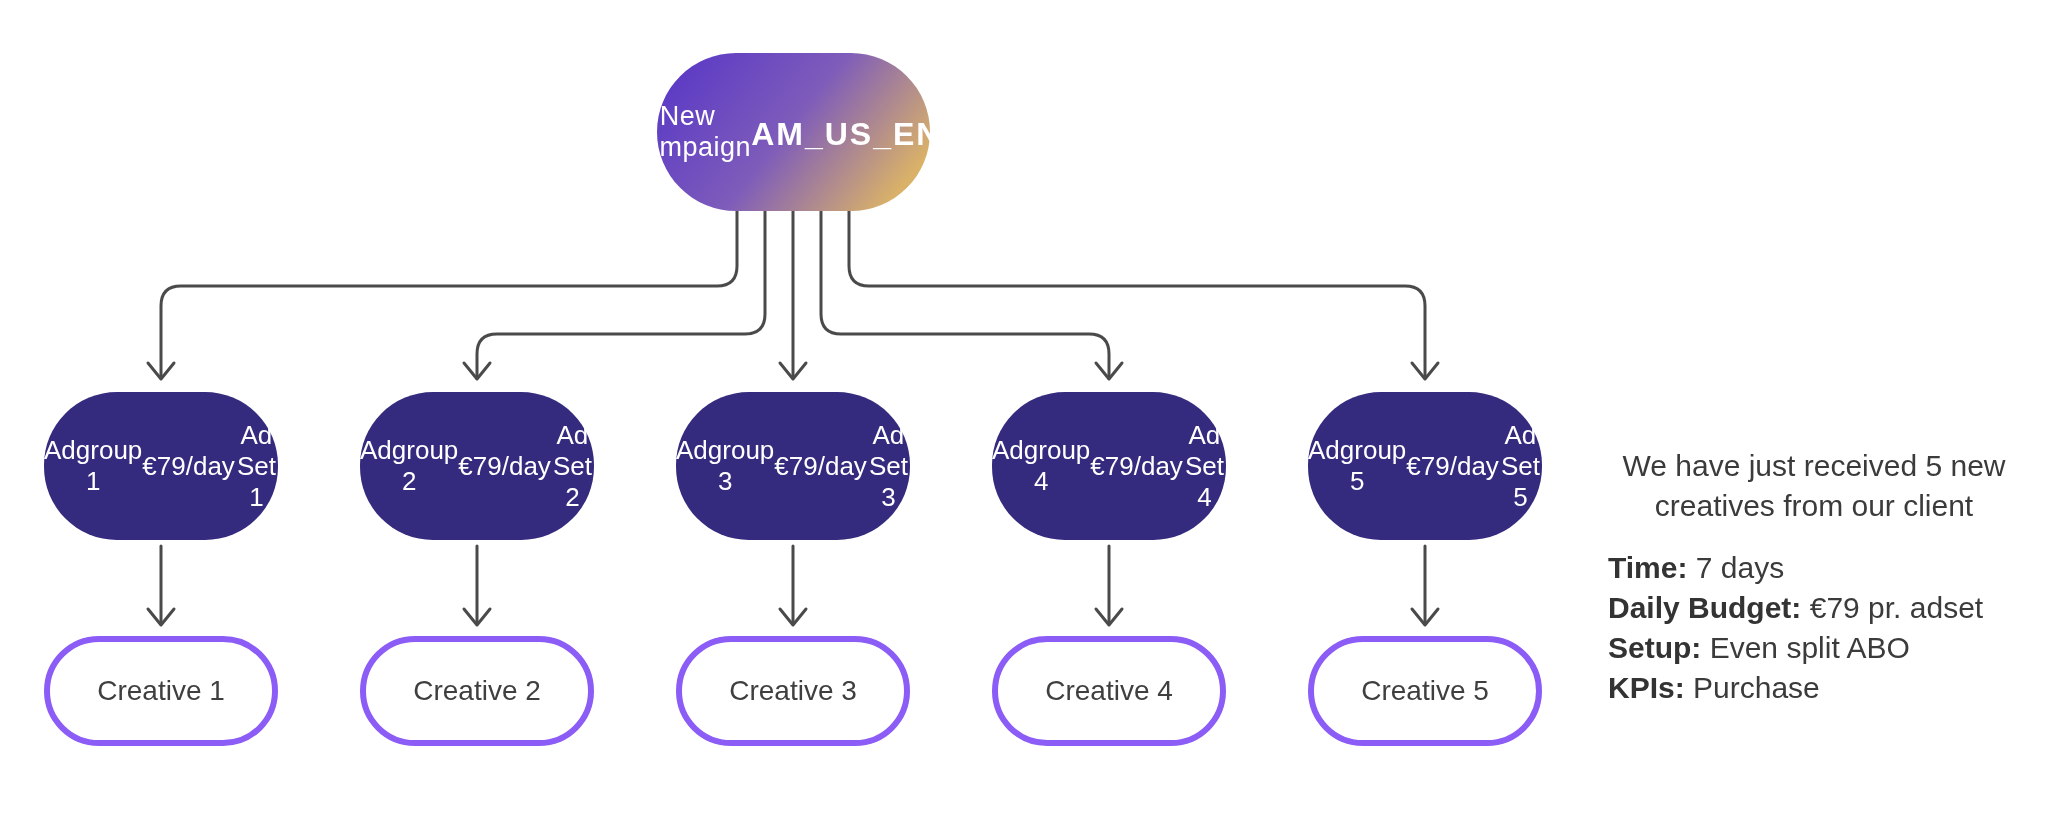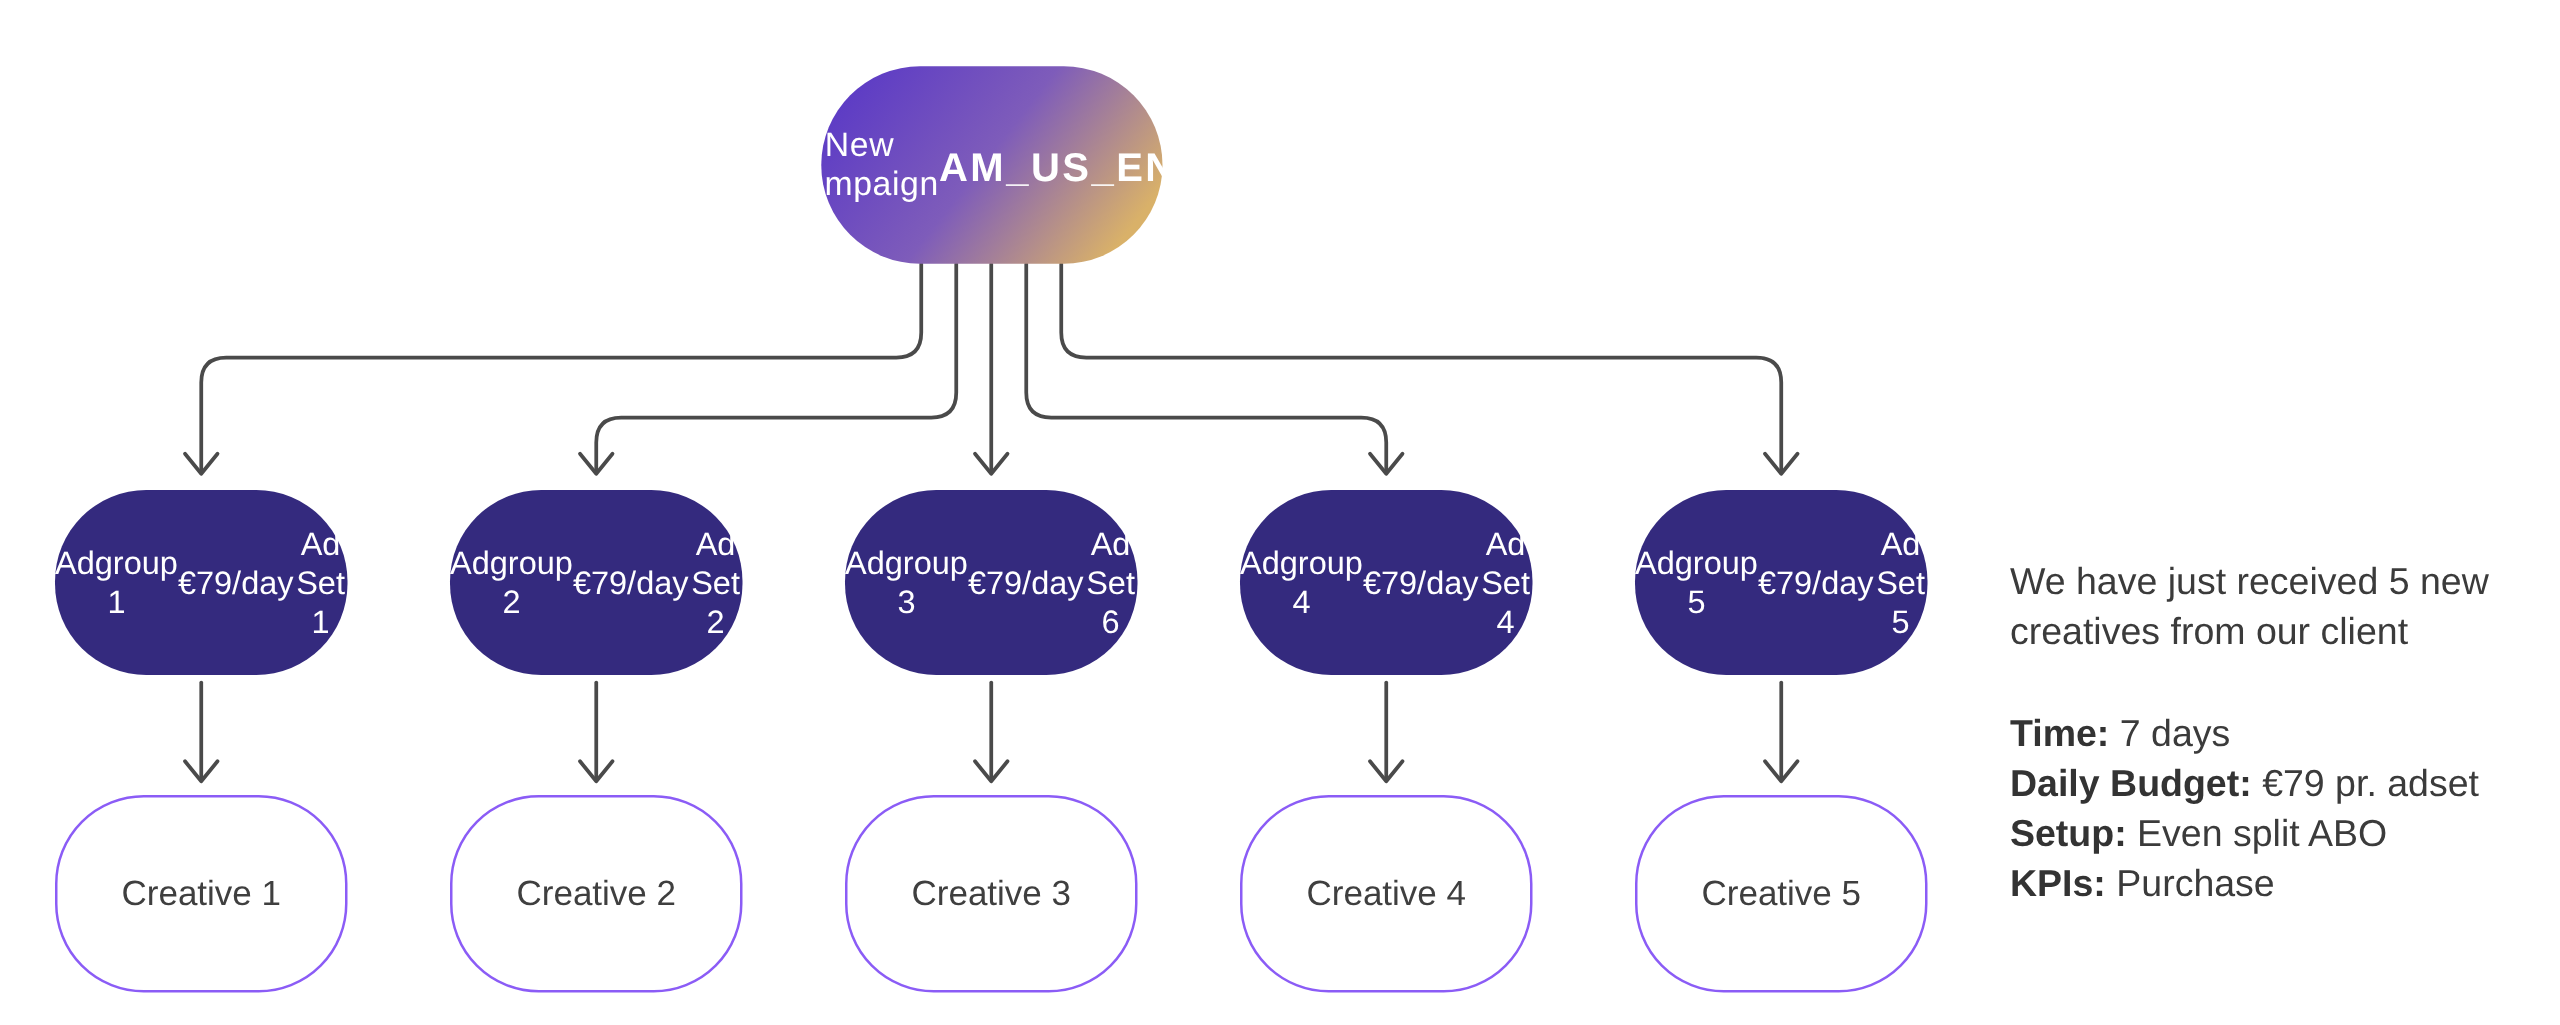--- a/index.html
+++ b/index.html
@@ -18,33 +18,33 @@
     background:linear-gradient(128deg,#5a39c6 6%,#7e5cba 48%,#d9b169 88%);
     color:#ffffff;
   }
   .campaign .subtitle{font-size:27px;letter-spacing:0.5px;}
   .campaign .title{font-size:32px;font-weight:bold;letter-spacing:2px;margin-top:4px;}
   .adgroup{
     width:234px;height:148px;border-radius:73px;background:#342a7e;
     color:#ffffff;font-size:26px;line-height:31px;top:392px;
   }
   .creative{
-    width:234px;height:158px;border-radius:71px;background:#ffffff;
-    border:2px solid #8b5cf6;color:#3f3f3f;font-size:28px;top:636px;
+    width:234px;height:110px;border-radius:71px;background:#ffffff;
+    border:6px solid #8b5cf6;color:#3f3f3f;font-size:28px;top:636px;
   }
   .ag1,.cr1{left:44px;}
   .ag2,.cr2{left:360px;}
   .ag3,.cr3{left:676px;}
   .ag4,.cr4{left:992px;}
   .ag5,.cr5{left:1308px;}
   .brief{
     position:absolute;left:1608px;top:446px;width:412px;
     color:#3b3b3b;font-size:30px;line-height:40px;
   }
-  .brief p{margin:0 0 42px 0;}
+  .brief p{margin:0 0 22px 0;text-align:center;}
   .brief .lbl{font-weight:bold;color:#333333;}
 </style>
 </head>
 <body>
 
 <div class="stage">
 
   <svg class="connectors" viewBox="0 0 2048 820">
     <path d="M737 211 V266 Q737 286 717 286 H181 Q161 286 161 306 V378"></path>
     <path d="M148 363 L161 379 L174 363"></path>
@@ -80,21 +80,21 @@
     <div>Ad Set 1</div>
   </div>
   <div class="node adgroup ag2">
     <div>Adgroup 2</div>
     <div>€79/day</div>
     <div>Ad Set 2</div>
   </div>
   <div class="node adgroup ag3">
     <div>Adgroup 3</div>
     <div>€79/day</div>
-    <div>Ad Set 6</div>
+    <div>Ad Set 3</div>
   </div>
   <div class="node adgroup ag4">
     <div>Adgroup 4</div>
     <div>€79/day</div>
     <div>Ad Set 4</div>
   </div>
   <div class="node adgroup ag5">
     <div>Adgroup 5</div>
     <div>€79/day</div>
     <div>Ad Set 5</div>

